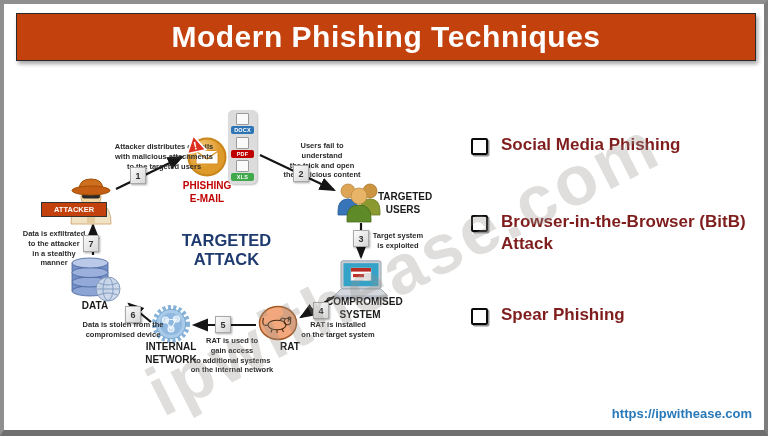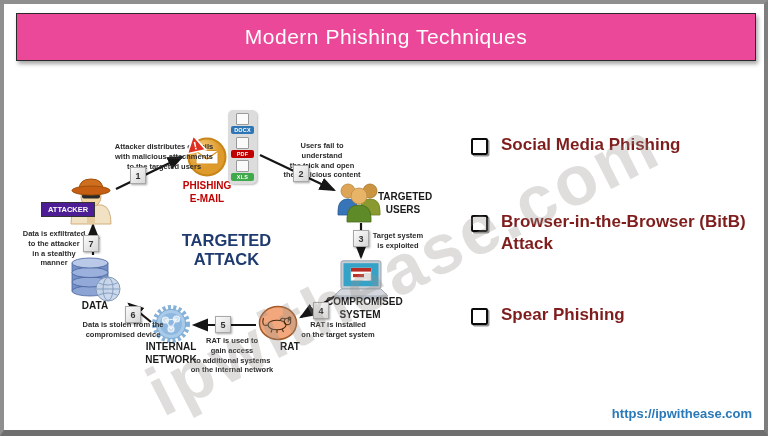--- a/index.html
+++ b/index.html
@@ -6,24 +6,24 @@
   .page {
     position:relative; width:768px; height:436px; box-sizing:border-box;
     background:#ffffff; overflow:hidden;
     border:4px solid #8f8f8f; border-right-color:#7e7e7e;
     border-bottom:6px solid #6f6f6f;
     font-family:"Liberation Sans", sans-serif;
   }
   
   .banner {
     position:absolute; left:12px; top:9px; width:738px; height:46px;
-    background:#ec4899; border:1px solid #2a2a2a;
+    background:#c2410c; border:1px solid #2a2a2a;
     box-shadow:2px 3px 4px rgba(0,0,0,0.35);
     display:flex; align-items:center; justify-content:center;
-    color:#fff; font-size:21px; font-weight:normal; letter-spacing:0.5px;
+    color:#fff; font-size:30px; font-weight:bold; letter-spacing:0.5px;
   }
   
   .watermark {
     position:absolute; left:148px; top:352px; white-space:nowrap;
     font-size:70px; font-weight:bold; letter-spacing:3px;
     color:rgba(148,145,140,0.30);
     transform:rotate(-27deg); transform-origin:0 50%;
     pointer-events:none; z-index:5;
   }
   
@@ -45,22 +45,22 @@
   }
   .icon { position:absolute; z-index:2; }
   .arrows { position:absolute; left:0; top:0; z-index:1; pointer-events:none; }
   .heading {
     position:absolute; left:150px; top:227px; width:145px; text-align:center;
     font-size:16.5px; font-weight:bold; color:#1F3A6E; z-index:3;
   }
   
   .plate {
     position:absolute; left:37px; top:198px; z-index:4;
-    background:#4c1d95; color:#fff; font-size:7.5px; font-weight:bold;
-    padding:2px 6px; border:1px solid #333;
+    background:#c2410c; color:#fff; font-size:7.5px; font-weight:bold;
+    padding:2px 12px; border:1px solid #333;
   }
   
   .attach-panel {
     position:absolute; left:224px; top:106px; width:29px; height:74px;
     background:#dcdcdc; border-radius:5px; box-shadow:1px 1px 2px rgba(0,0,0,0.25);
     display:flex; flex-direction:column; align-items:center;
     justify-content:space-evenly; z-index:3;
   }
   .file { width:23px; text-align:center; }
   .file .pg {

